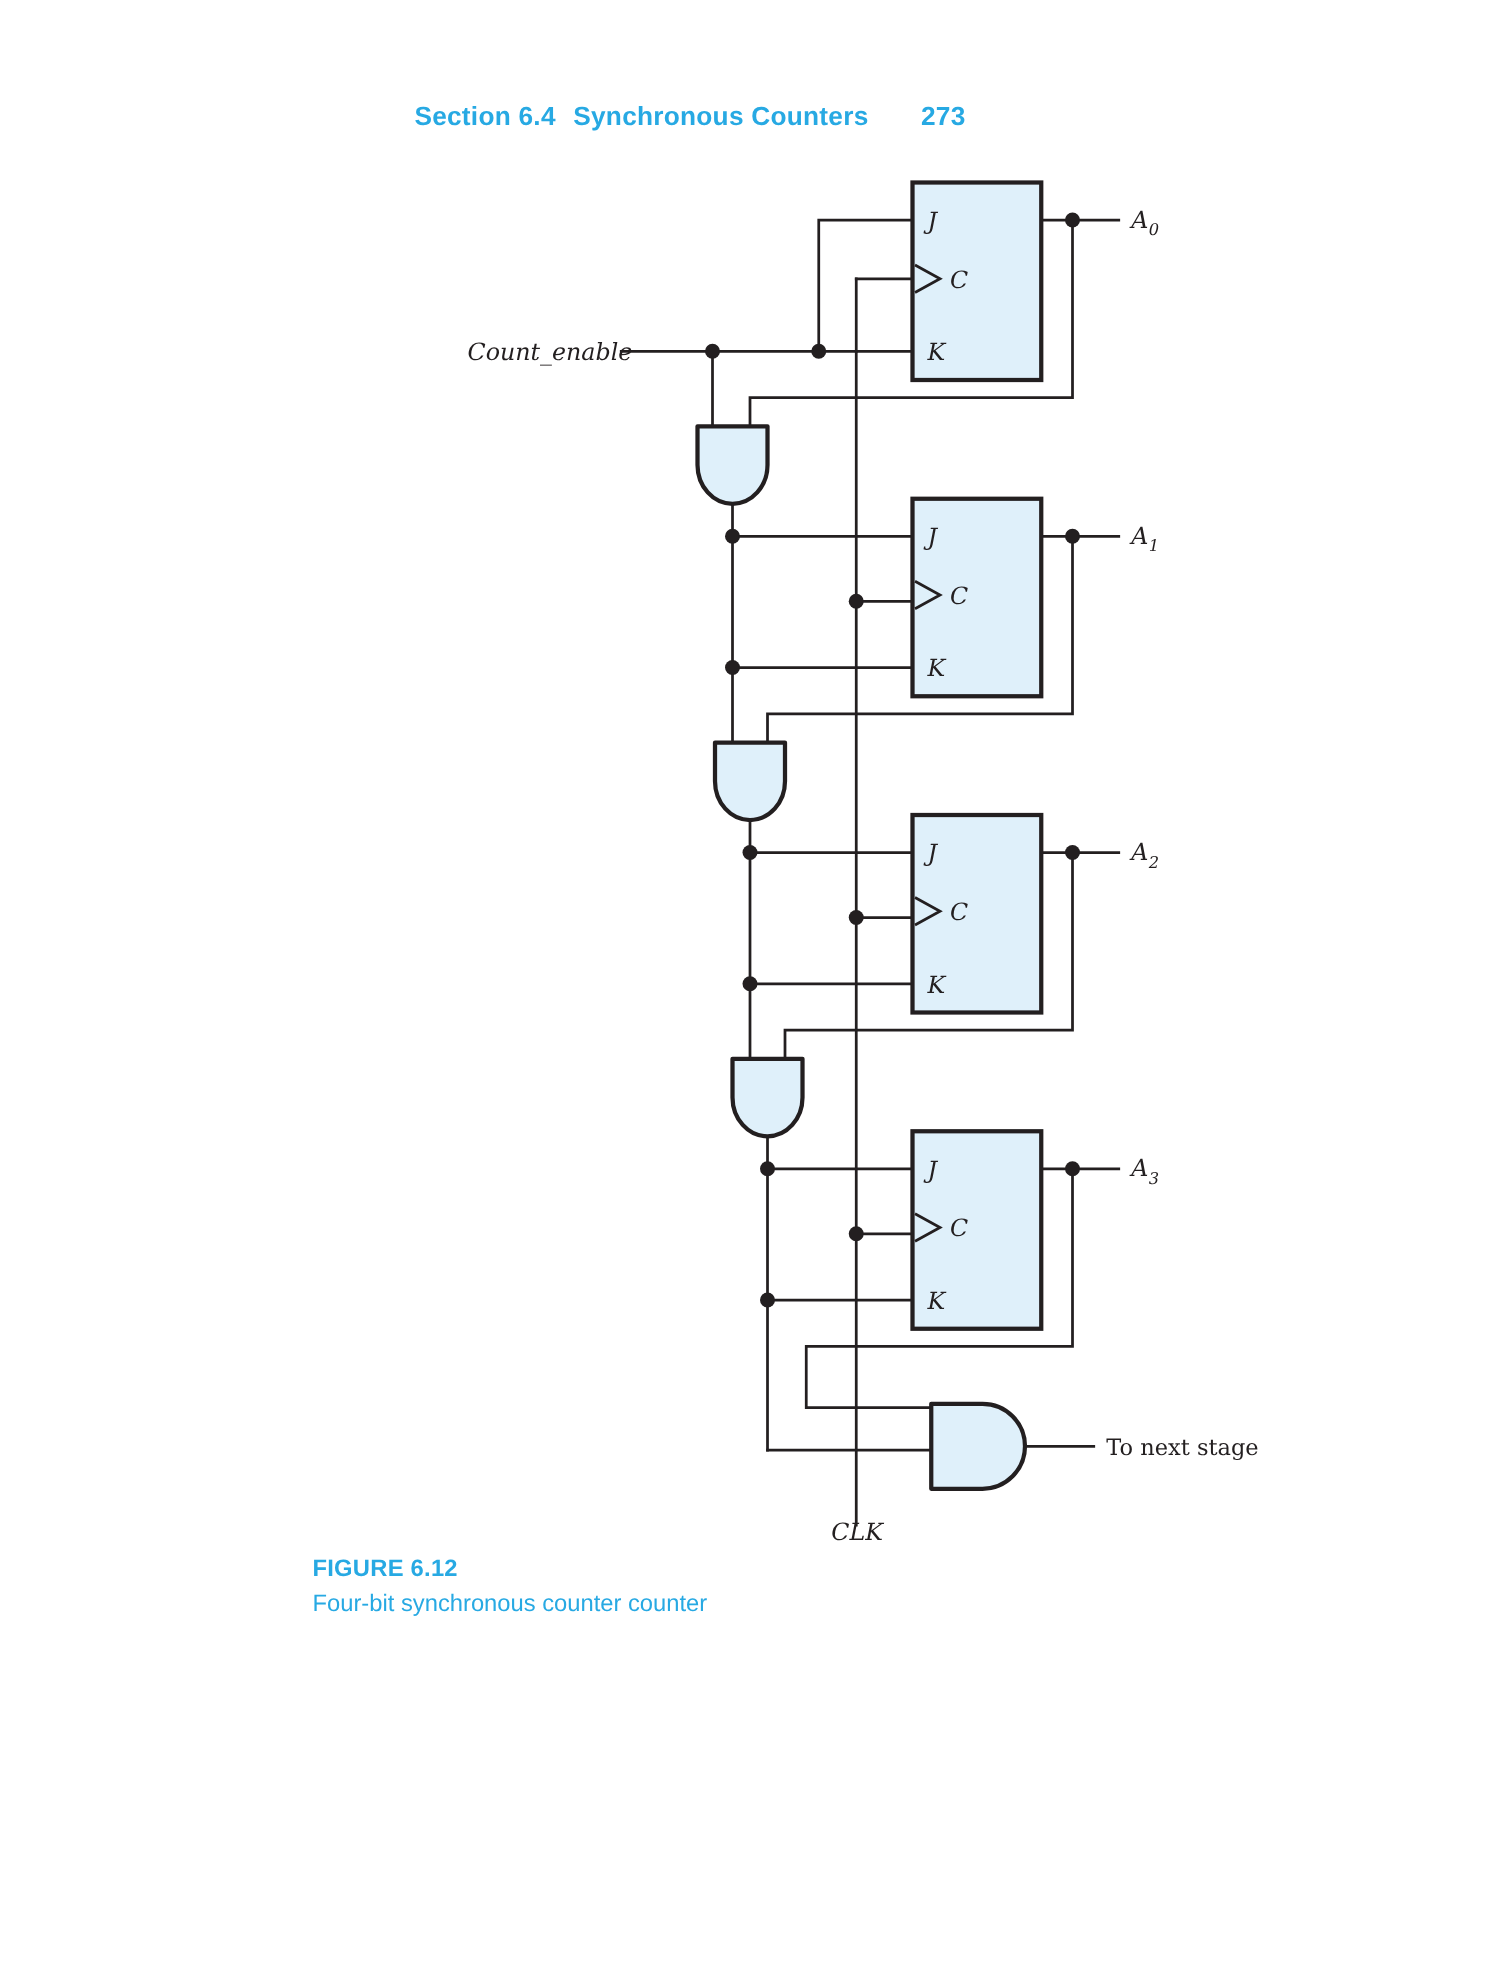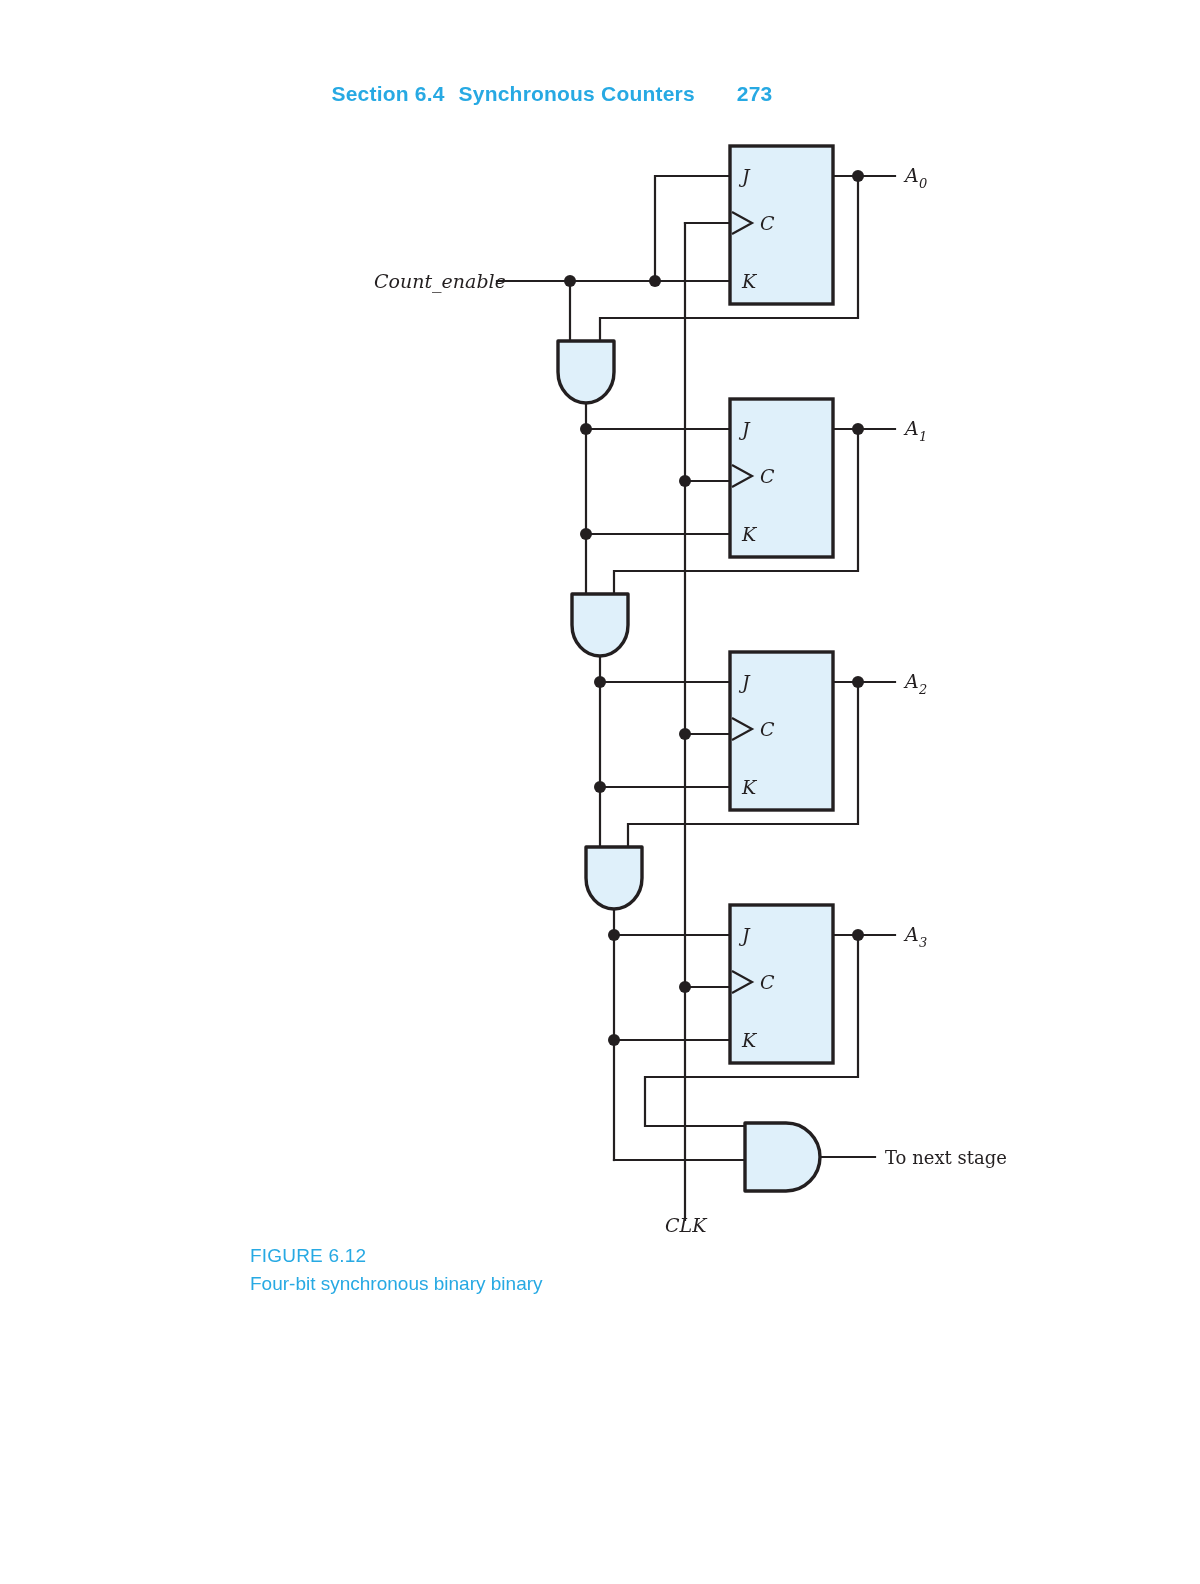--- a/index.html
+++ b/index.html
@@ -46,21 +46,21 @@
   
   #figure-caption {
     position: absolute;
     left: 250px;
     top: 1245px;
     color: #27a9e3;
     font-family: "Liberation Sans", sans-serif;
     width: 700px;
   }
   #figure-caption .cap-label {
-    font-weight: normal;
+    font-weight: bold;
     font-size: 19px;
     letter-spacing: 0.2px;
     display: block;
     margin-bottom: 6px;
   }
   #figure-caption .cap-text {
     font-size: 19px;
     display: block;
   }
 
@@ -273,14 +273,14 @@
     </g>
 
     <text class="plain-label" x="885" y="1034">To next stage</text>
   </g>
 
 </svg>
 </div>
 
 <div id="figure-caption">
   <span class="cap-label">FIGURE 6.12</span>
-  <span class="cap-text">Four-bit synchronous binary binary</span>
+  <span class="cap-text">Four-bit synchronous counter counter</span>
 </div>
 
 </body></html>

